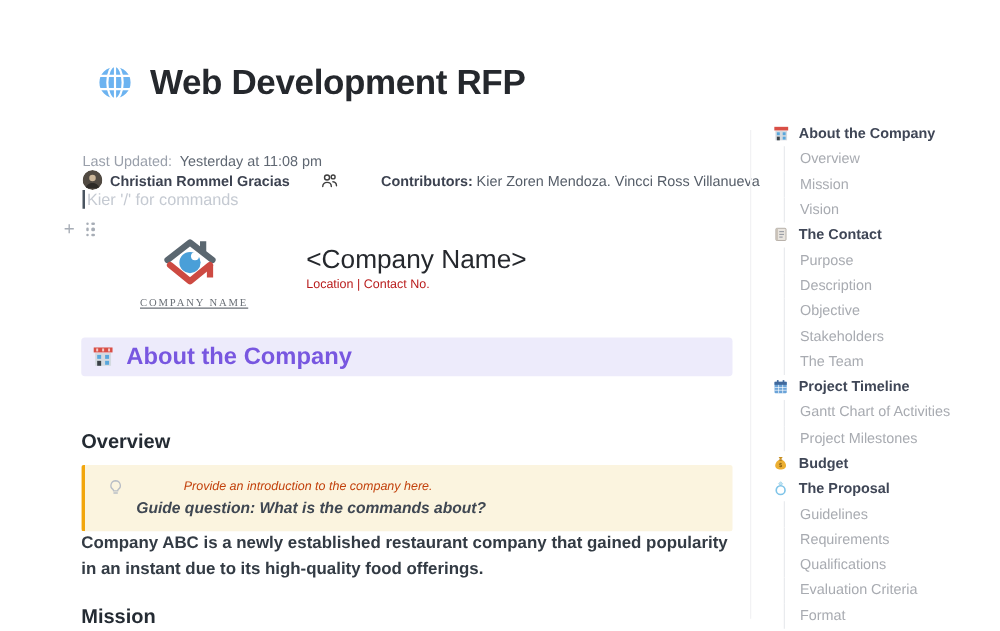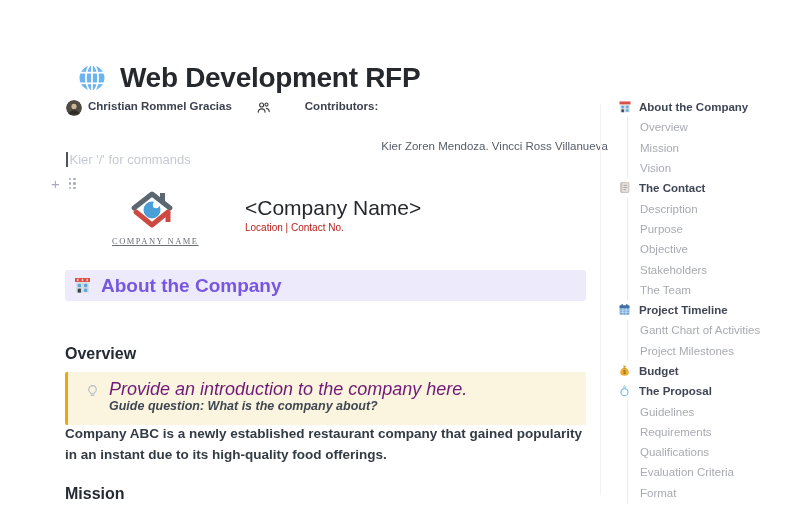--- a/index.html
+++ b/index.html
@@ -1,25 +1,25 @@
 <!DOCTYPE html>
 <html><head>
 <meta charset="utf-8">
 <style>
   * { margin:0; padding:0; box-sizing:border-box; }
   html,body { width:800px; height:505px; background:#ffffff; overflow:hidden;
               font-family:"Liberation Sans","DejaVu Sans",sans-serif; }
   #app { position:relative; width:800px; height:505px; background:#fff; }
 
   
-  .title-row { position:absolute; left:76px; top:62px; display:flex; align-items:center; gap:12px; }
+  .title-row { position:absolute; left:76px; top:50px; display:flex; align-items:center; gap:12px; }
   .title-row .doc-icon { width:32px; height:32px; flex:0 0 auto; }
   .doc-title { font-size:28px; font-weight:700; color:#25282d; letter-spacing:-0.3px; }
 
-  .meta-row { position:absolute; left:66px; top:100px; display:flex; align-items:flex-start; font-size:11.5px; }
+  .meta-row { position:absolute; left:66px; top:100px; display:flex; align-items:flex-end; font-size:11.5px; }
   .avatar { width:16px; height:16px; border-radius:50%; overflow:hidden; margin-right:6px; flex:0 0 auto; }
   .author { font-weight:700; color:#3c4250; }
   .contrib-icon { width:15px; height:15px; margin:0 6px 0 24px; flex:0 0 auto; }
   .contrib-label { font-weight:700; color:#3c4250;padding-left:28px; }
   .contrib-names { color:#555d68; margin-left:3px;margin-top:40px; }
 
   .updated-row { position:absolute; left:66px; top:124px; font-size:11.5px; color:#9aa0ab; }
   .updated-row .val { color:#5f6772; margin-left:3px; }
 
   .editor-line { position:absolute; left:66px; top:152px; font-size:13px; color:#c5cad2; display:flex; align-items:center; }
@@ -43,21 +43,21 @@
   .banner .b-text { font-size:19px; font-weight:700; color:#7857e0; }
 
   .h2 { position:absolute; left:65px; font-size:16px; font-weight:700; color:#242b33; }
   .h2.overview { top:345px; }
   .h2.mission  { top:485px; }
 
   .callout { position:absolute; left:65px; top:372px; width:521px; height:53px; background:#fbf4df;
              border-left:3px solid #f2a60d; border-radius:2px; padding:9px 12px 0 18px;
              display:flex; align-items:flex-start; }
   .callout .bulb { width:13px; height:13px; margin:2px 10px 0 0; flex:0 0 auto; }
-  .callout .c-line1 { font-style:italic; color:#701a75; font-size:18px; line-height:17px; }
+  .callout .c-line1 { font-style:italic; color:#c2410c; font-size:10px; line-height:17px;margin-left:38px; }
   .callout .c-line2 { font-style:italic; font-weight:700; color:#3f4752; font-size:12.5px; line-height:17px; }
 
   .paragraph { position:absolute; left:65px; top:423px; width:521px; font-size:13.5px; color:#333b44; line-height:21px;font-weight:bold; }
 
   
   .toc-divider { position:absolute; left:600px; top:104px; bottom:10px; width:1px; background:#f2f2f4; }
   .toc { position:absolute; left:618px; top:97px; width:178px; }
   .toc-row { height:20.3px; display:flex; align-items:center; font-size:11.5px; cursor:pointer; }
   .toc-row.lvl0 { font-weight:700; color:#3f4656; }
   .toc-row.lvl0 .toc-icon { width:14px; height:14px; margin-right:7px; display:inline-flex; flex:0 0 auto; }
@@ -99,20 +99,24 @@
         <circle cx="9" cy="8" r="3.2"></circle>
         <path d="M3.5 19.5c0-3.2 2.4-5.3 5.5-5.3s5.5 2.1 5.5 5.3"></path>
         <circle cx="16.8" cy="7.2" r="2.5"></circle>
         <path d="M16.5 13.4c2.7.3 4.6 2.3 4.6 5.1"></path>
       </svg>
     </span>
     <span class="contrib-label">Contributors:</span>
     <span class="contrib-names">Kier Zoren Mendoza. Vincci Ross Villanueva</span>
   </div>
 
+  <div class="updated-row">
+    <span>Last Updated:</span>
+    <span class="val">Yesterday at 11:08 pm</span>
+  </div>
 
   <div class="editor-line">
     <span class="caret"></span>
     <span>Kier '/' for commands</span>
   </div>
 
   <div class="block-tools">
     <span class="plus-btn">+</span>
     <span class="drag-dots">
       <i></i>
@@ -161,21 +165,21 @@
 
   <div class="callout">
     <span class="bulb">
       <svg viewBox="0 0 24 24" width="13" height="13" fill="none" stroke="#b9bec6" stroke-width="2" stroke-linecap="round">
         <path d="M12 3a7 7 0 0 1 4 12.7c-.8.6-1 1.3-1 2.3h-6c0-1-.2-1.7-1-2.3A7 7 0 0 1 12 3z"></path>
         <line x1="9.5" y1="21" x2="14.5" y2="21"></line>
       </svg>
     </span>
     <div>
       <div class="c-line1">Provide an introduction to the company here.</div>
-      <div class="c-line2">Guide question: What is the company about?</div>
+      <div class="c-line2">Guide question: What is the commands about?</div>
     </div>
   </div>
 
   <p class="paragraph">Company ABC is a newly established restaurant company that gained popularity in an instant due to its high-quality food offerings.</p>
 
   <div class="h2 mission">Mission</div>
 
   <div class="toc-divider"></div>
   <nav class="toc">
       <div class="toc-row lvl0">
@@ -210,25 +214,25 @@
             <rect x="5" y="3" width="3" height="18" fill="#c9c2b8"></rect>
             <line x1="10" y1="8" x2="17" y2="8" stroke="#8a8f98" stroke-width="1.4"></line>
             <line x1="10" y1="12" x2="17" y2="12" stroke="#8a8f98" stroke-width="1.4"></line>
             <line x1="10" y1="16" x2="15" y2="16" stroke="#8a8f98" stroke-width="1.4"></line>
           </svg>
         </span>
       <span class="toc-label">The Contact</span>
     </div>
       <div class="toc-row lvl1">
 
+      <span class="toc-label">Purpose</span>
+    </div>
+      <div class="toc-row lvl1">
+
       <span class="toc-label">Description</span>
-    </div>
-      <div class="toc-row lvl1">
-
-      <span class="toc-label">Purpose</span>
     </div>
       <div class="toc-row lvl1">
 
       <span class="toc-label">Objective</span>
     </div>
       <div class="toc-row lvl1">
 
       <span class="toc-label">Stakeholders</span>
     </div>
       <div class="toc-row lvl1">

